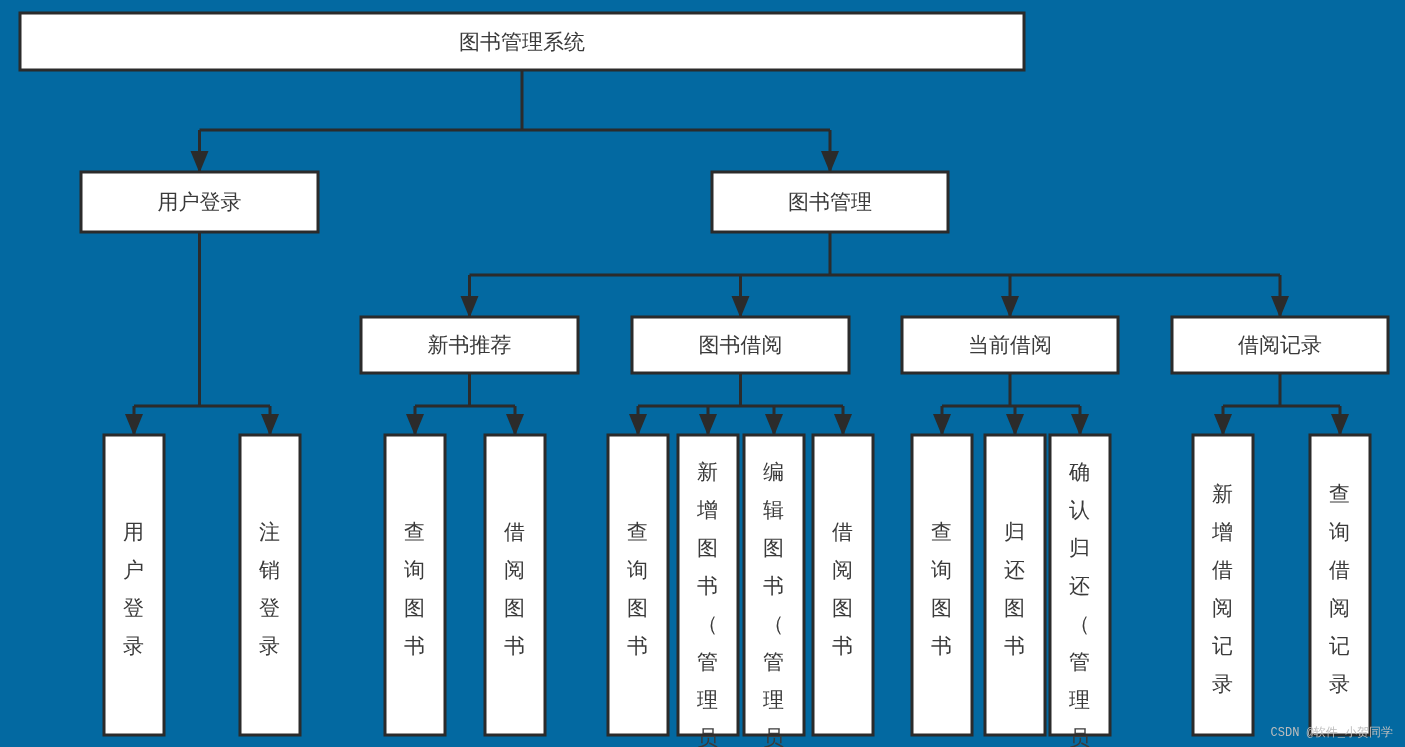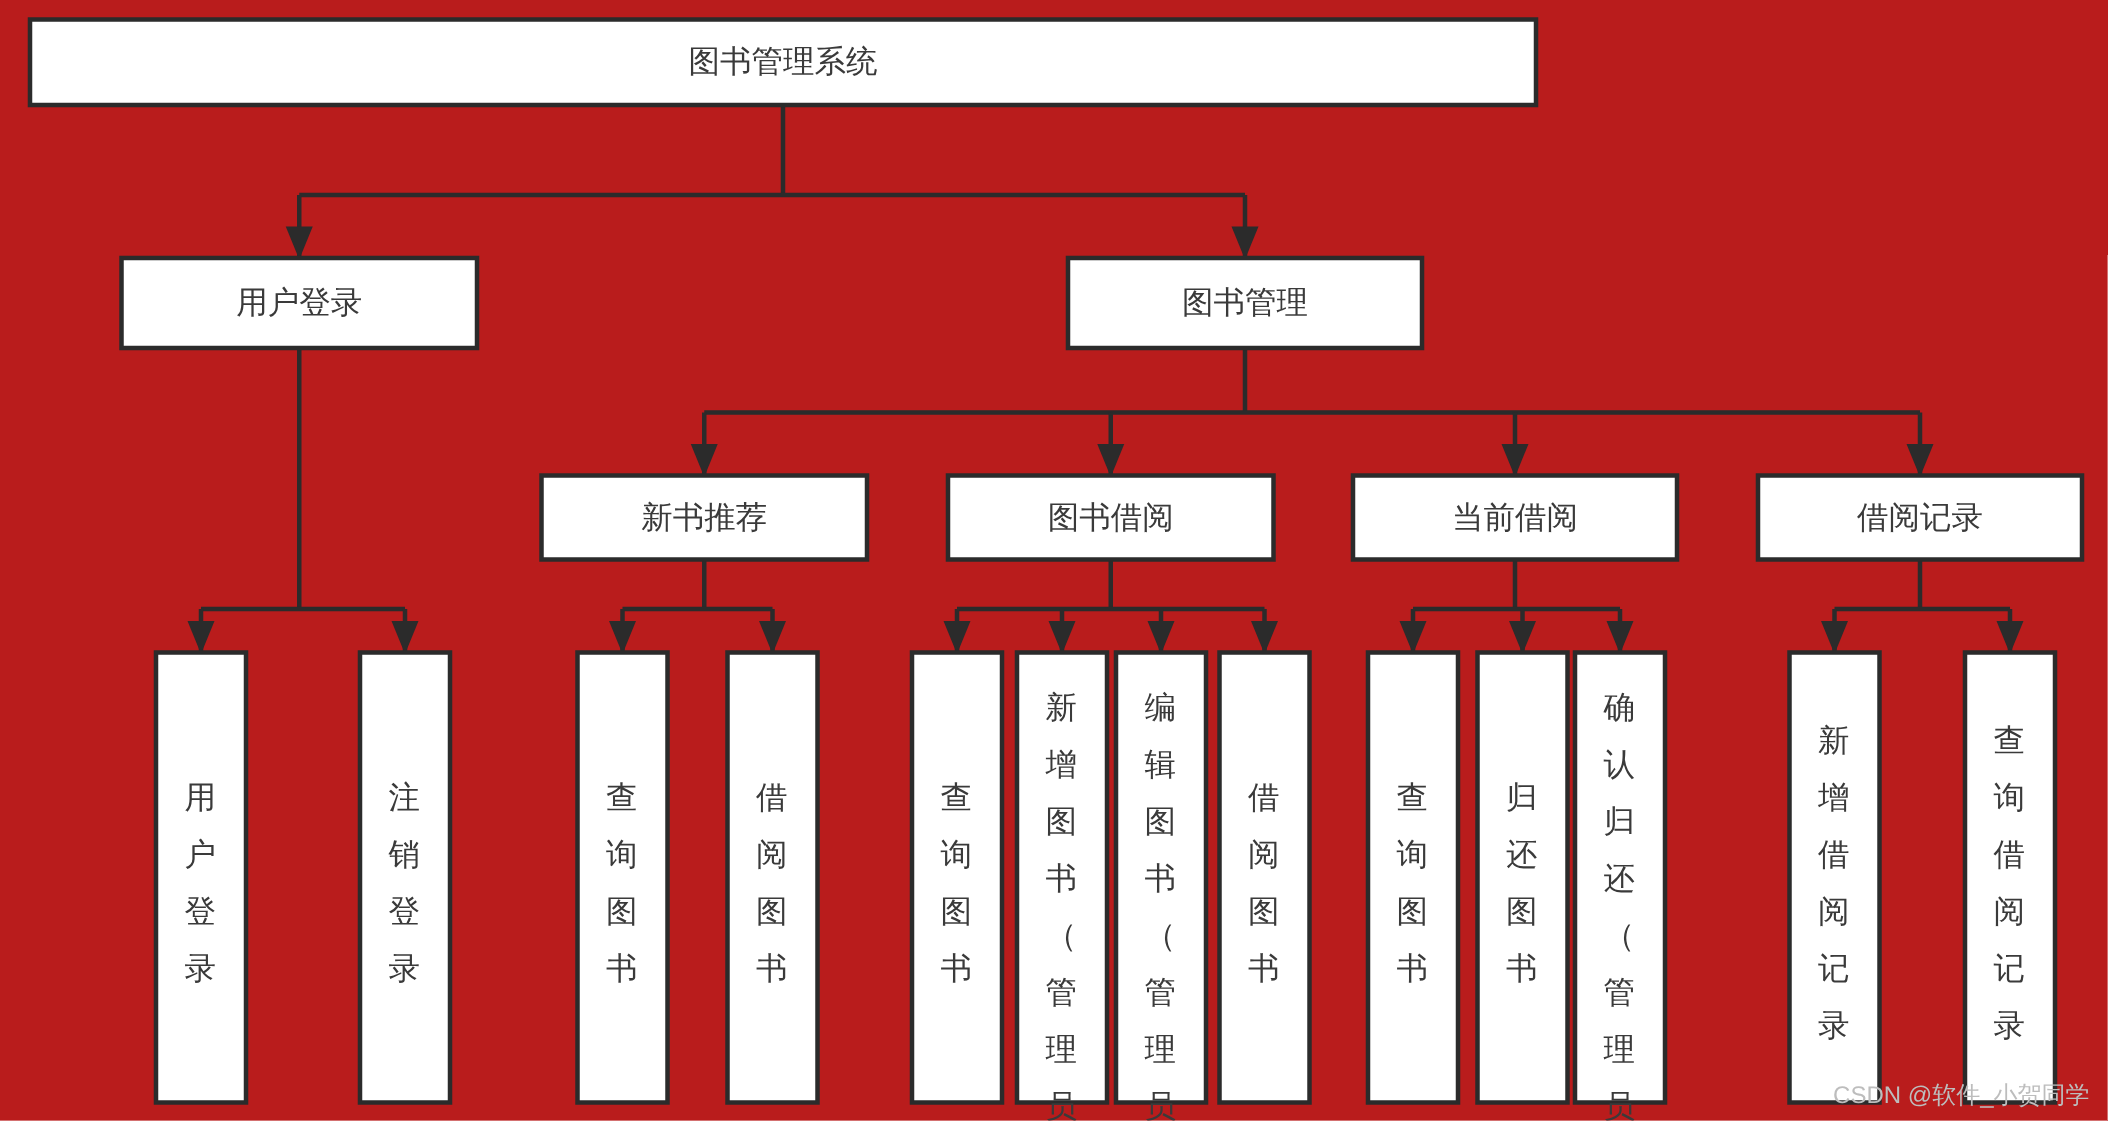--- a/index.html
+++ b/index.html
@@ -11,21 +11,21 @@
   body {
     width: 1405px;
     height: 747px;
     font-family: "DejaVu Sans", "Liberation Sans", sans-serif;
     overflow: hidden;
   }
   #diagram-root {
     position: relative;
     width: 1405px;
     height: 747px;
-    background: #b91c1c;
+    background: #0369a1;
   }
   svg.diagram-canvas {
     position: absolute;
     top: 0;
     left: 0;
     width: 1405px;
     height: 747px;
     display: block;
   }
   .node-box {
@@ -54,22 +54,22 @@
     font-family: "DejaVu Sans", "Liberation Sans", sans-serif;
     font-size: 21px;
     fill: #3a3a3a;
     text-anchor: middle;
     letter-spacing: 1px;
   }
   .watermark-text {
     position: absolute;
     right: 12px;
     bottom: 6px;
-    font-family: Liberation Sans, sans-serif;
-    font-size: 16px;
+    font-family: Liberation Mono, monospace;
+    font-size: 12px;
     color: #bdbdbd;
     white-space: nowrap;
     user-select: none;
   }
 </style>
 </head>
 <body>
 
 <div id="diagram-root">
 

